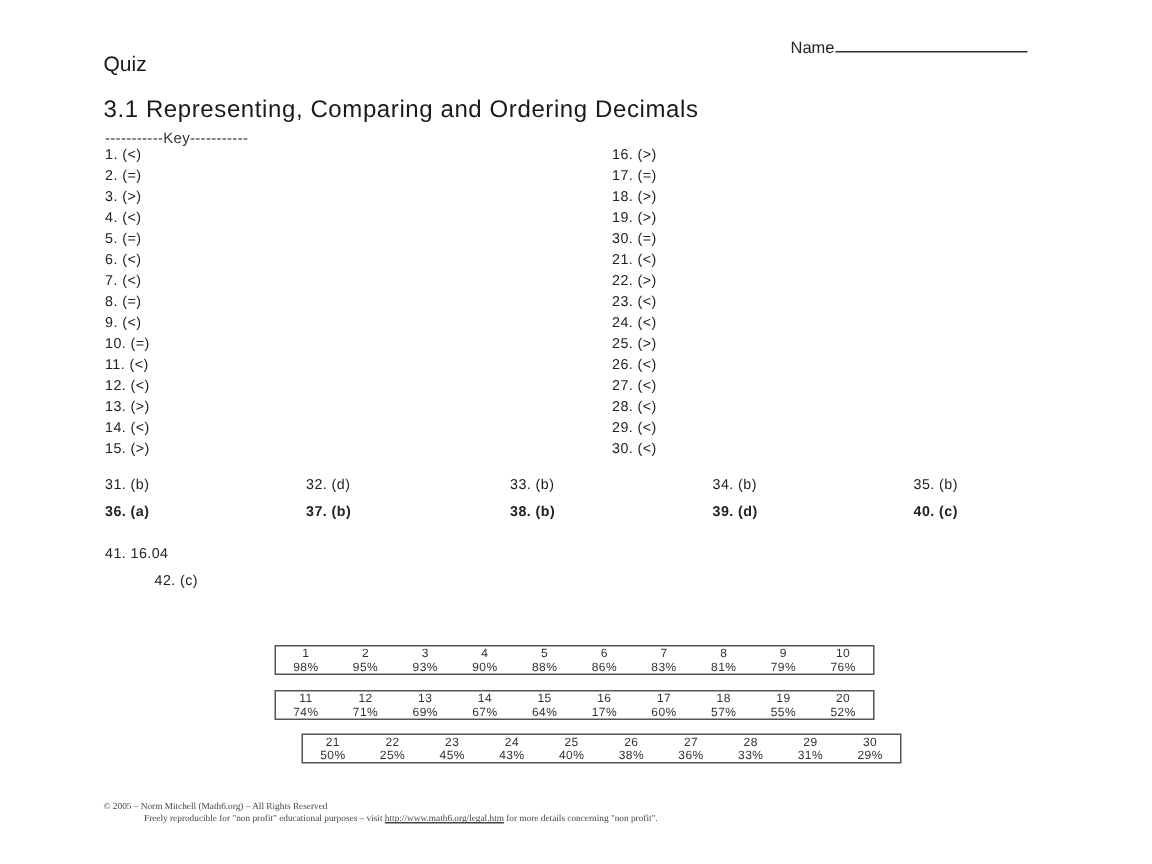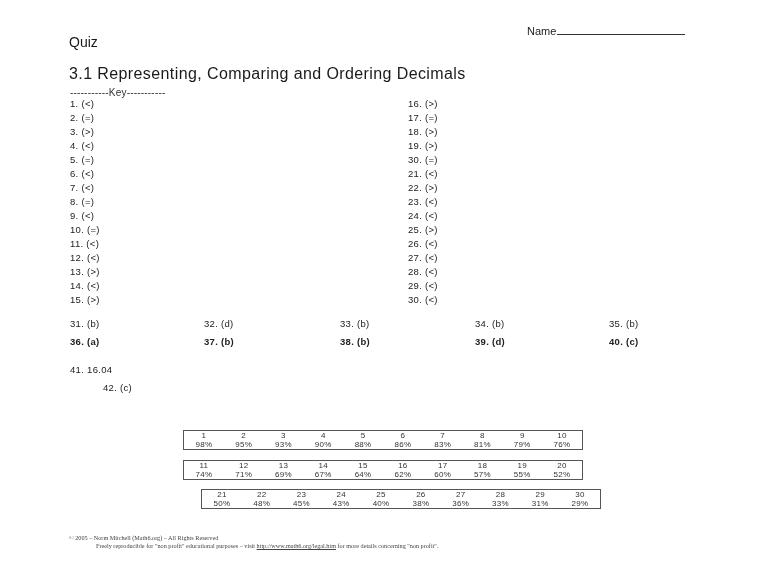--- a/index.html
+++ b/index.html
@@ -176,21 +176,21 @@
   <div class="gcell">
       <span>14</span>
       <span>67%</span>
     </div>
   <div class="gcell">
       <span>15</span>
       <span>64%</span>
     </div>
   <div class="gcell">
       <span>16</span>
-      <span>62%</span>
+      <span>17%</span>
     </div>
   <div class="gcell">
       <span>17</span>
       <span>60%</span>
     </div>
   <div class="gcell">
       <span>18</span>
       <span>57%</span>
     </div>
   <div class="gcell">
@@ -203,21 +203,21 @@
     </div>
 </div>
 
 <div class="grade-table gt3">
   <div class="gcell">
       <span>21</span>
       <span>50%</span>
     </div>
   <div class="gcell">
       <span>22</span>
-      <span>48%</span>
+      <span>25%</span>
     </div>
   <div class="gcell">
       <span>23</span>
       <span>45%</span>
     </div>
   <div class="gcell">
       <span>24</span>
       <span>43%</span>
     </div>
   <div class="gcell">

